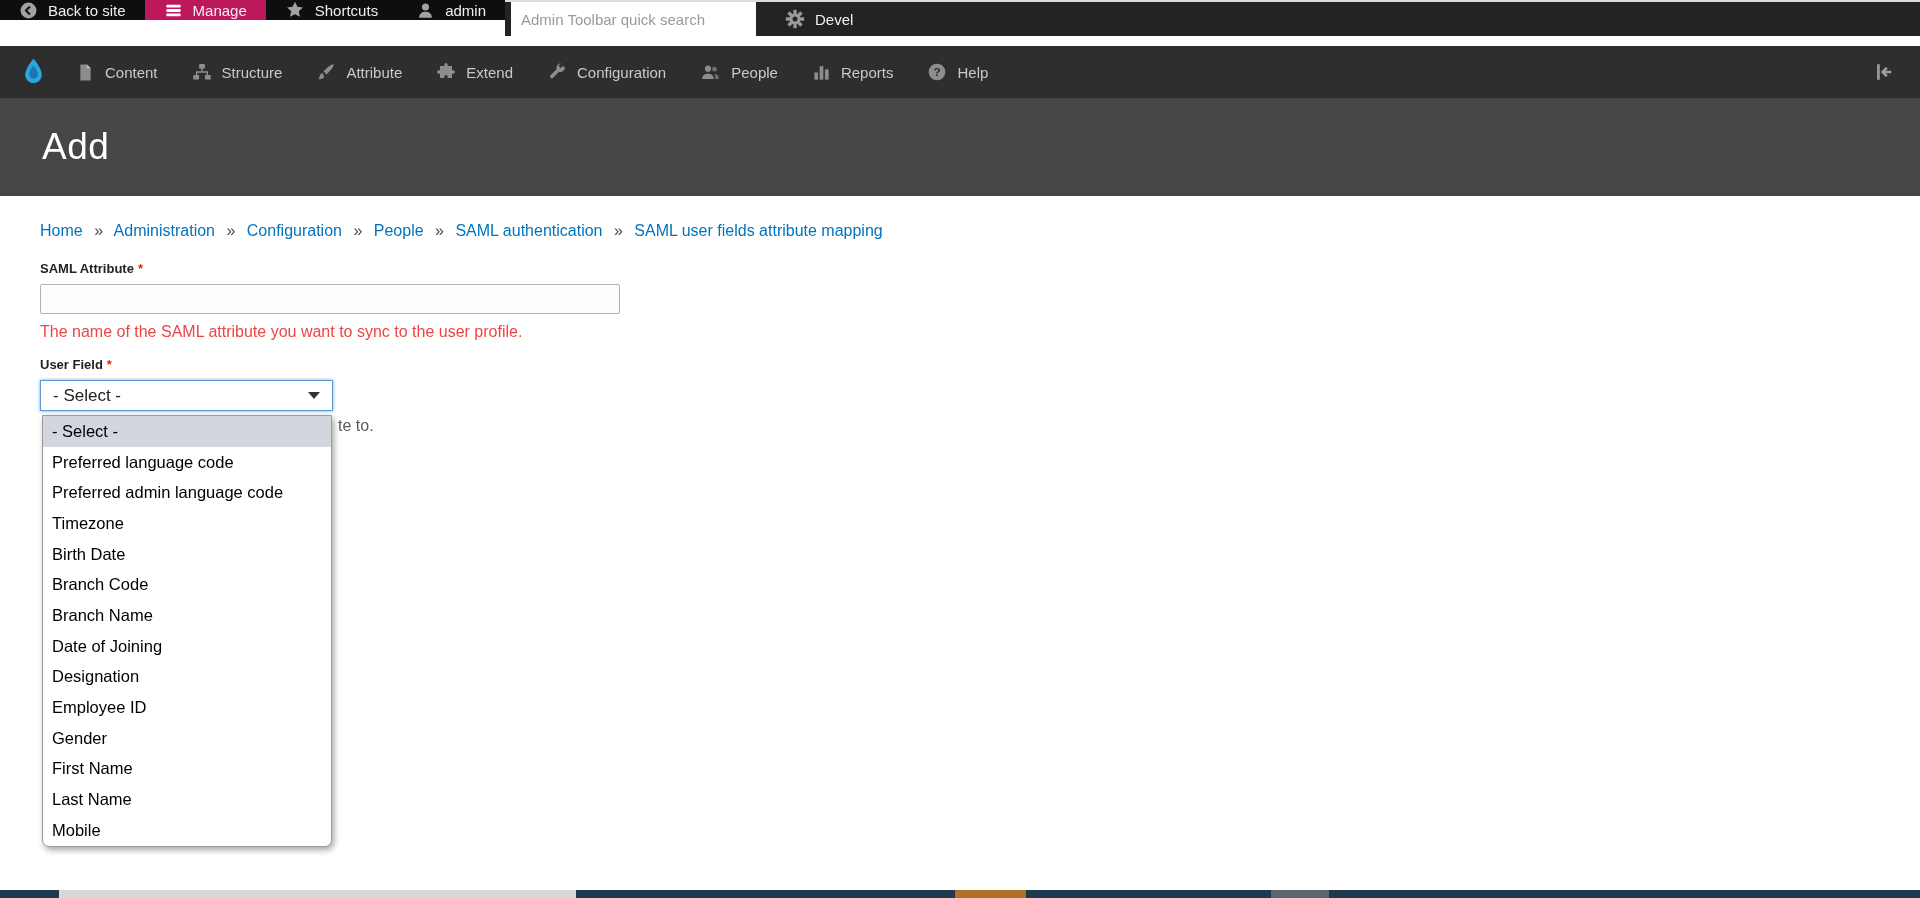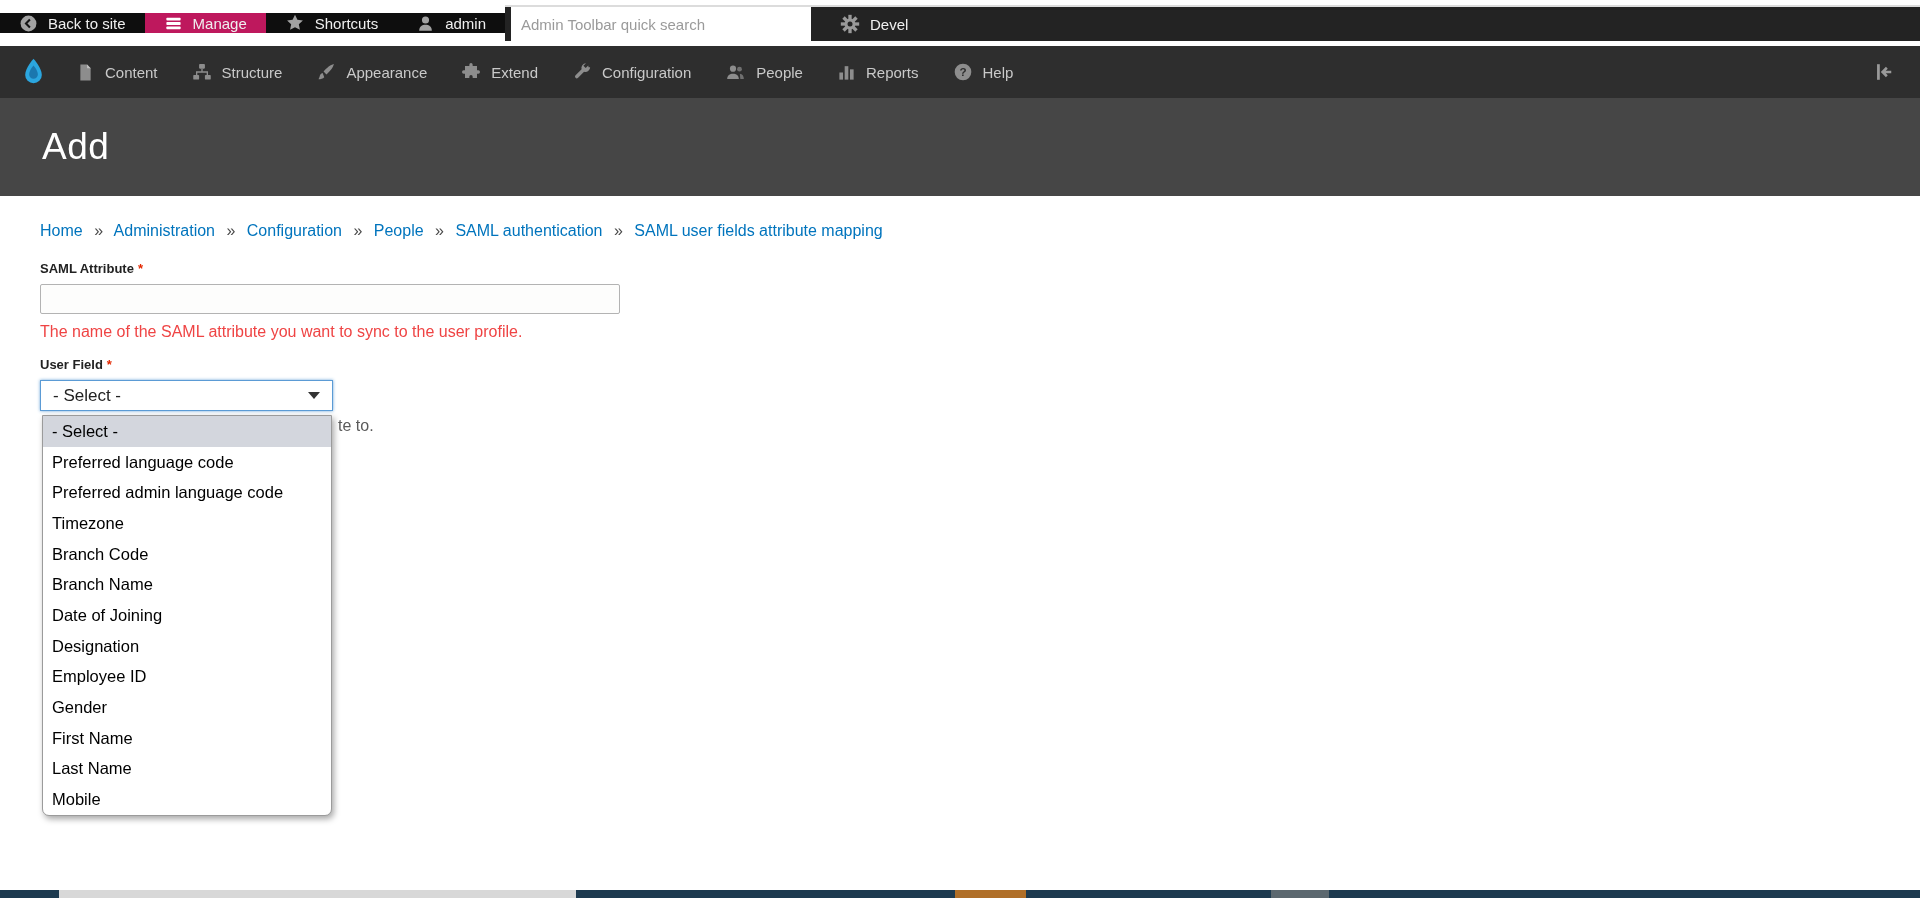--- a/index.html
+++ b/index.html
@@ -3,28 +3,28 @@
 <meta charset="utf-8">
 <style>
   * { box-sizing: border-box; }
   html,body { margin:0; padding:0; }
   body {
     width:1920px; height:898px; position:relative; overflow:hidden;
     background:#ffffff; font-family:"Liberation Sans", sans-serif;
   }
 
   
-  .topbar { display:flex; height:46px; align-items:center; }
+  .topbar { display:flex; height:46px; align-items:flex-start; }
   .topbar-left { display:flex; background:#0e0e0e; align-items:stretch; }
   .tb-item { display:flex; align-items:center; gap:10px; padding:0 19px;
              color:#efefef; font-size:15px; cursor:pointer; white-space:nowrap; }
   .tb-item.active { background:#be185d; }
   .topbar-right { flex:1; background:#232323; display:flex; align-items:center;
                   border-top:2px solid #dcdcdc; }
-  .tb-search { margin-left:6px; width:300px; height:34px; border:0; outline:none;
+  .tb-search { margin-left:6px; width:245px; height:34px; border:0; outline:none;
                padding:0 10px; font-size:15px; color:#333; background:#fff;
                font-family:"Liberation Sans", sans-serif; }
   .tb-search::placeholder { color:#9a9a9a; }
   .icon { display:inline-flex; flex:none; }
 
   
   .tray { height:52px; background:#2e2e2e; display:flex; align-items:center; padding:0 10px; }
   .tray-logo { margin:0 12px 0 10px; }
   .tray-item { display:flex; align-items:center; gap:10px; padding:0 17px; height:100%;
                color:#c9c9c9; font-size:15px; cursor:pointer; white-space:nowrap; }
@@ -160,21 +160,21 @@
     </span>
     <span>Structure</span>
   </div>
   <div class="tray-item">
     <span class="icon">
       <svg width="20" height="20" viewBox="0 0 24 24" fill="#8d8d8d">
           <path d="M21.5 2.5c-4.2 1-9.3 5-12.4 9l3.4 3.4c4-3.1 8-8.2 9-12.4z"></path>
           <path d="M8 13.3c-2.2.5-3.3 2-3.8 4.7L3 20.8c2.8-.2 5.3-.8 6.9-2.6z"></path>
         </svg>
     </span>
-    <span>Appearance</span>
+    <span>Attribute</span>
   </div>
   <div class="tray-item">
     <span class="icon">
       <svg width="20" height="20" viewBox="0 0 24 24" fill="#8d8d8d">
           <path d="M10 3.2a2 2 0 0 1 4 0v1.6h5.2V10h1.6a2 2 0 0 1 0 4h-1.6v5.2H14v-1.6a2 2 0 0 0-4 0v1.6H4.8V14H3.2a2 2 0 0 1 0-4h1.6V4.8H10z"></path>
         </svg>
     </span>
     <span>Extend</span>
   </div>
   <div class="tray-item">
@@ -269,20 +269,21 @@
     <div class="dropdown">
 
         <div class="option selected">- Select -</div>
 
         <div class="option">Preferred language code</div>
 
         <div class="option">Preferred admin language code</div>
 
         <div class="option">Timezone</div>
 
+        <div class="option">Birth Date</div>
 
         <div class="option">Branch Code</div>
 
         <div class="option">Branch Name</div>
 
         <div class="option">Date of Joining</div>
 
         <div class="option">Designation</div>
 
         <div class="option">Employee ID</div>

